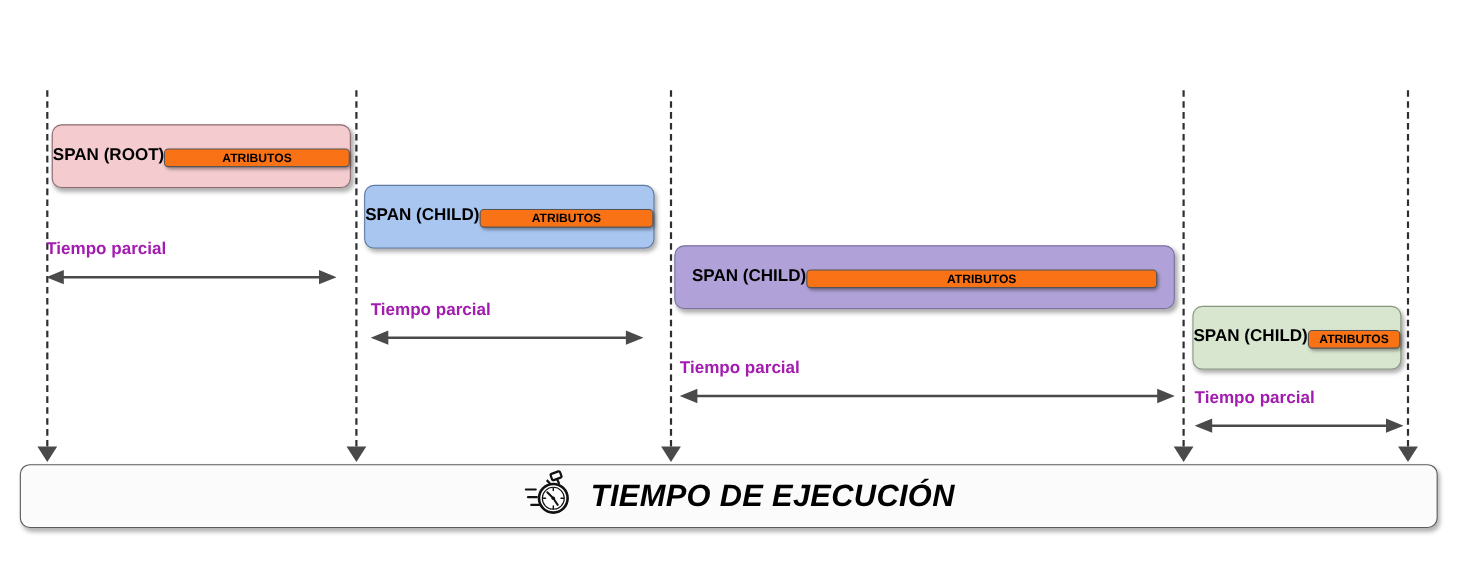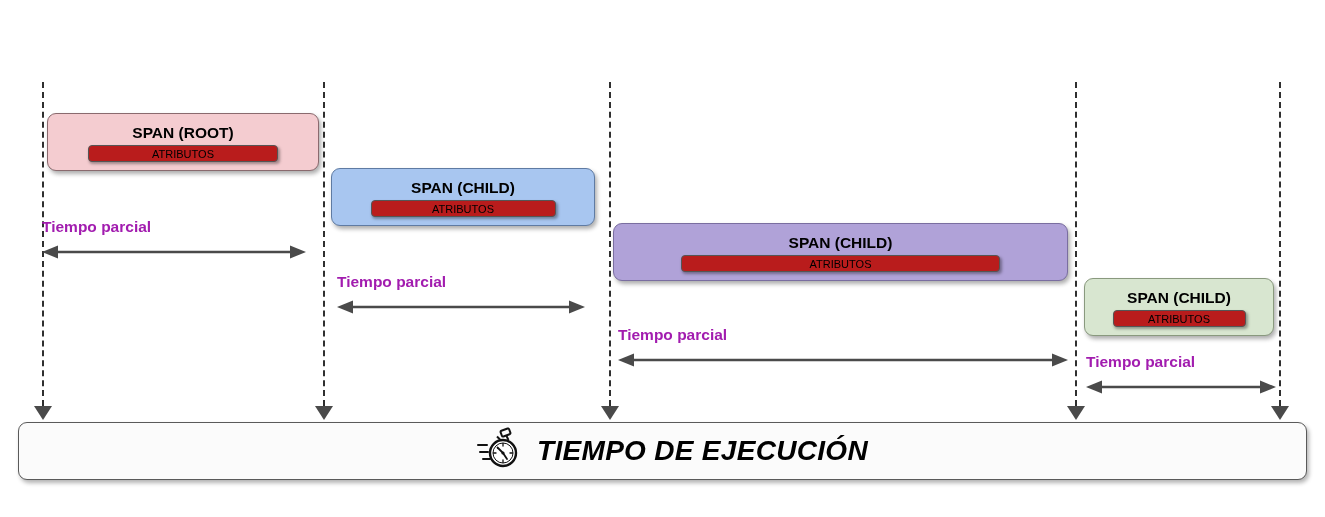--- a/index.html
+++ b/index.html
@@ -87,40 +87,40 @@
   }
 
   
   .span-box {
     position: absolute;
     border: 1.4px solid #6f6f6f;
     border-radius: 9px;
     box-shadow: 2px 3px 4px rgba(0,0,0,0.32);
     box-sizing: border-box;
     display: flex;
-    flex-direction: column;
+    flex-direction: row;
     align-items: center;
     justify-content: center;
     padding-top: 3px;
   }
   .span-title {
     font-size: 15.5px;
     font-weight: bold;
     color: #000;
     line-height: 1.05;
     margin-bottom: 4px;
     white-space: nowrap;
   }
   .attr-chip {
-    background: #b91c1c;
+    background: #f97316;
     border: 1.3px solid #555;
     border-radius: 4px;
     box-shadow: 1.5px 2px 3px rgba(0,0,0,0.35);
     font-size: 11px;
-    font-weight: normal;
+    font-weight: bold;
     color: #000;
     text-align: center;
     line-height: 16px;
     height: 17px;
     box-sizing: border-box;
     white-space: nowrap;
   }
 
   
   .measure { position: absolute; }

